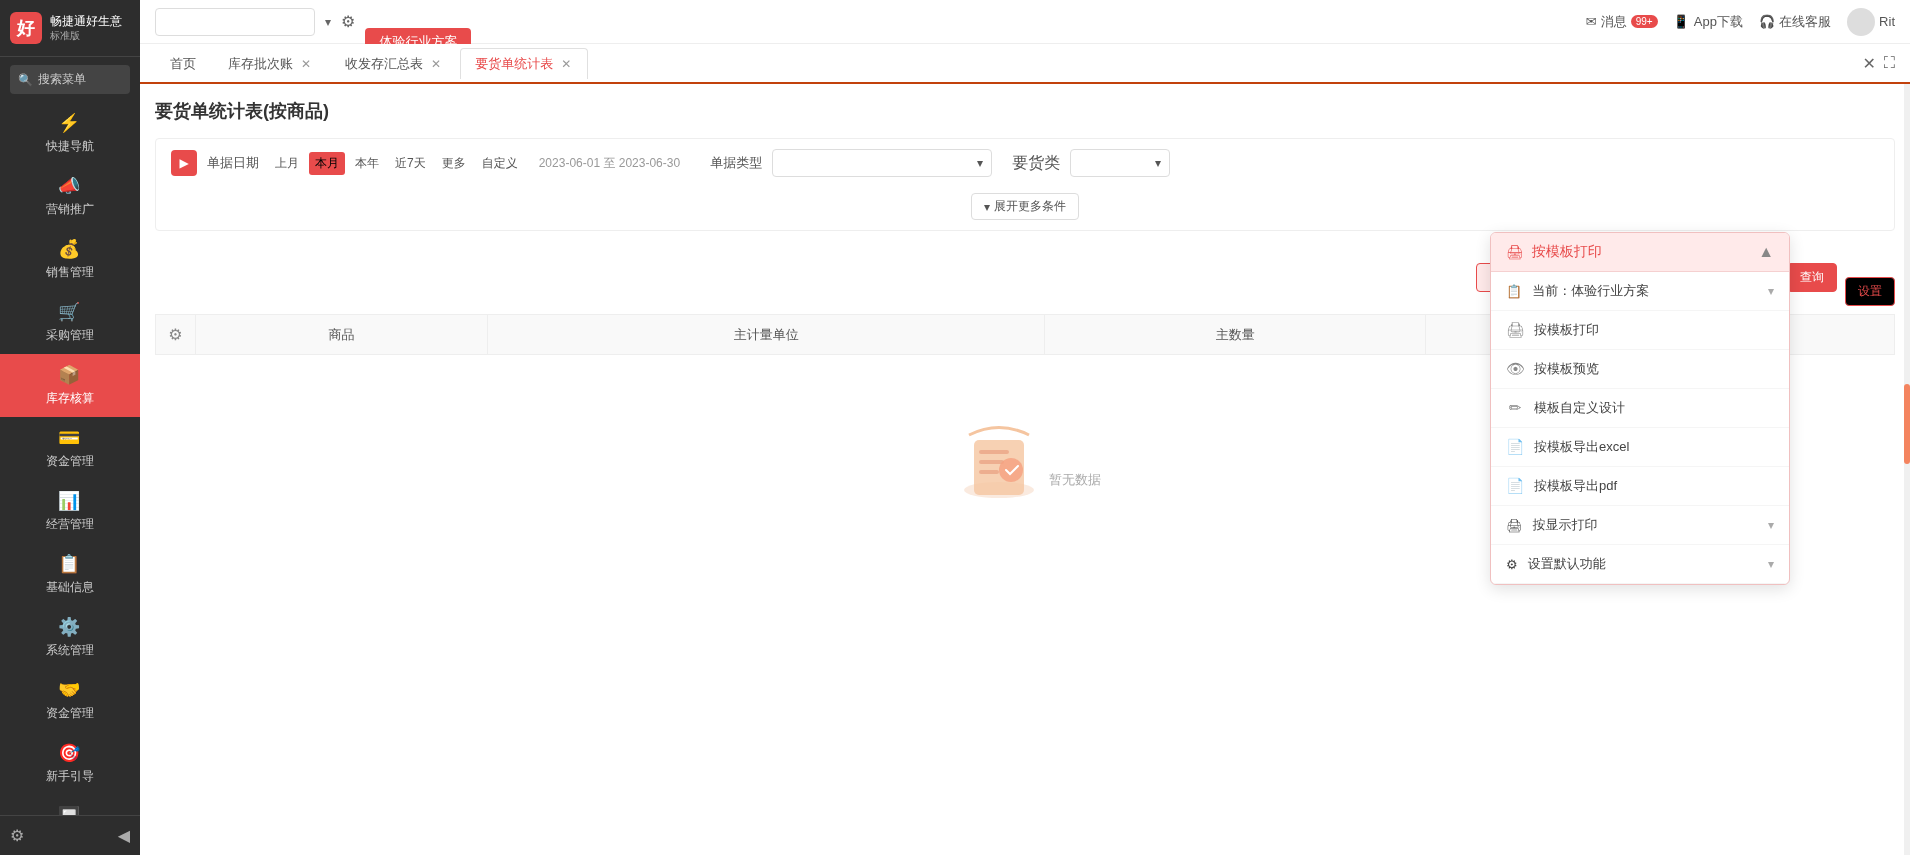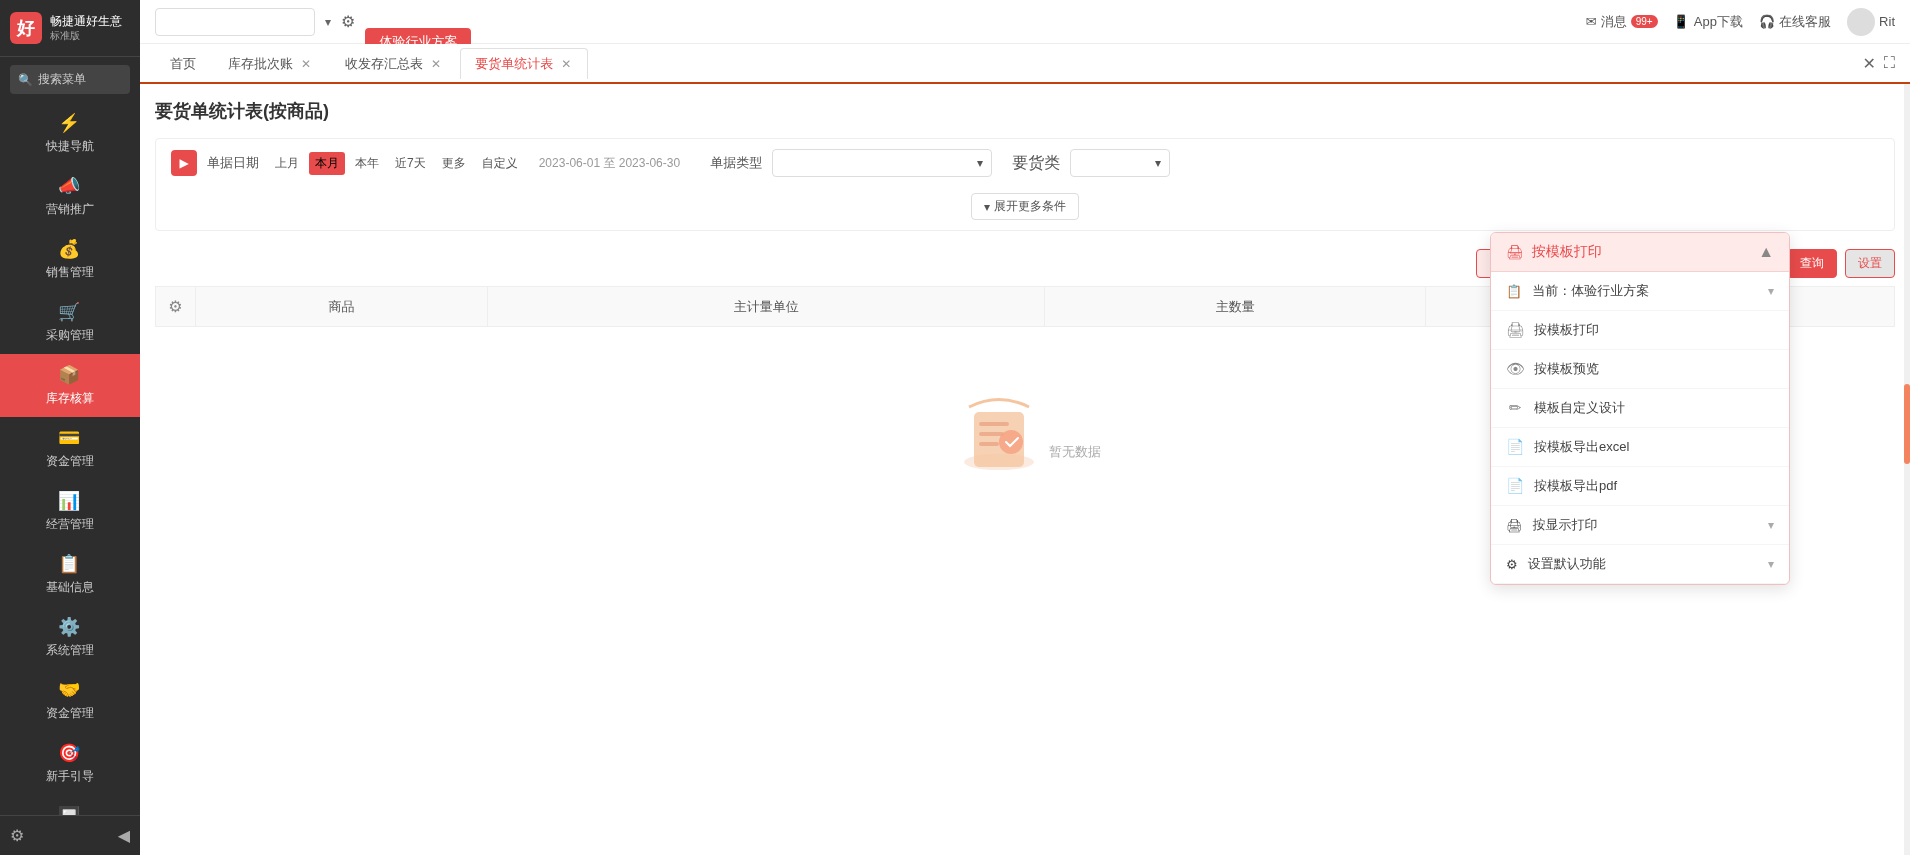--- a/index.html
+++ b/index.html
@@ -55,21 +55,21 @@
     .date-btn { background: none; border: none; color: #555; font-size: 12px; cursor: pointer; padding: 3px 6px; border-radius: 3px; }
     .date-btn.active { background: #e84b4b; color: #000000; border-radius: 3px; }
     .date-range { font-size: 12px; color: #999; margin-left: 5px; }
     .filter-select { height: 28px; border: 1px solid #ddd; border-radius: 4px; padding: 0 8px; font-size: 12px; min-width: 200px; color: #555; background: white; display: flex; align-items: center; justify-content: space-between; cursor: pointer; gap: 30px; }
     .expand-btn { display: flex; align-items: center; gap: 4px; color: #555; font-size: 12px; cursor: pointer; border: 1px solid #ddd; border-radius: 4px; padding: 4px 12px; background: white; margin: 8px auto 0; width: fit-content; }
 
     
     .table-toolbar { display: flex; align-items: center; justify-content: flex-end; gap: 8px; padding: 8px 0; }
     .toolbar-btn { display: flex; align-items: center; gap: 4px; border: 1px solid #6d28d9; border-radius: 4px; padding: 5px 12px; font-size: 12px; color: #555; background: white; cursor: pointer; }
     .toolbar-btn-primary { background: #e84b4b; color: white; border-color: #e84b4b; }
-    .toolbar-btn-outline { background: #e5e5e5; color: #e84b4b; border-color: #e84b4b; }
+    .toolbar-btn-outline { background: #000000; color: #e84b4b; border-color: #e84b4b; margin-top: 28px; }
     .print-btn-active { background: #ffeaea; border-color: #e84b4b; color: #e84b4b; }
 
     
     .data-table { width: 100%; border-collapse: collapse; font-size: 13px; }
     .data-table th { background: #f9f9f9; color: #555; font-weight: 500; text-align: center; padding: 10px 8px; border: 1px solid #eee; }
     .data-table th:first-child, .data-table td:first-child { width: 40px; }
     .gear-icon-cell { font-size: 16px; color: #888; cursor: pointer; }
 
     
     .empty-state { display: flex; flex-direction: row; align-items: center; justify-content: center; padding: 60px 20px; color: #aaa; }

